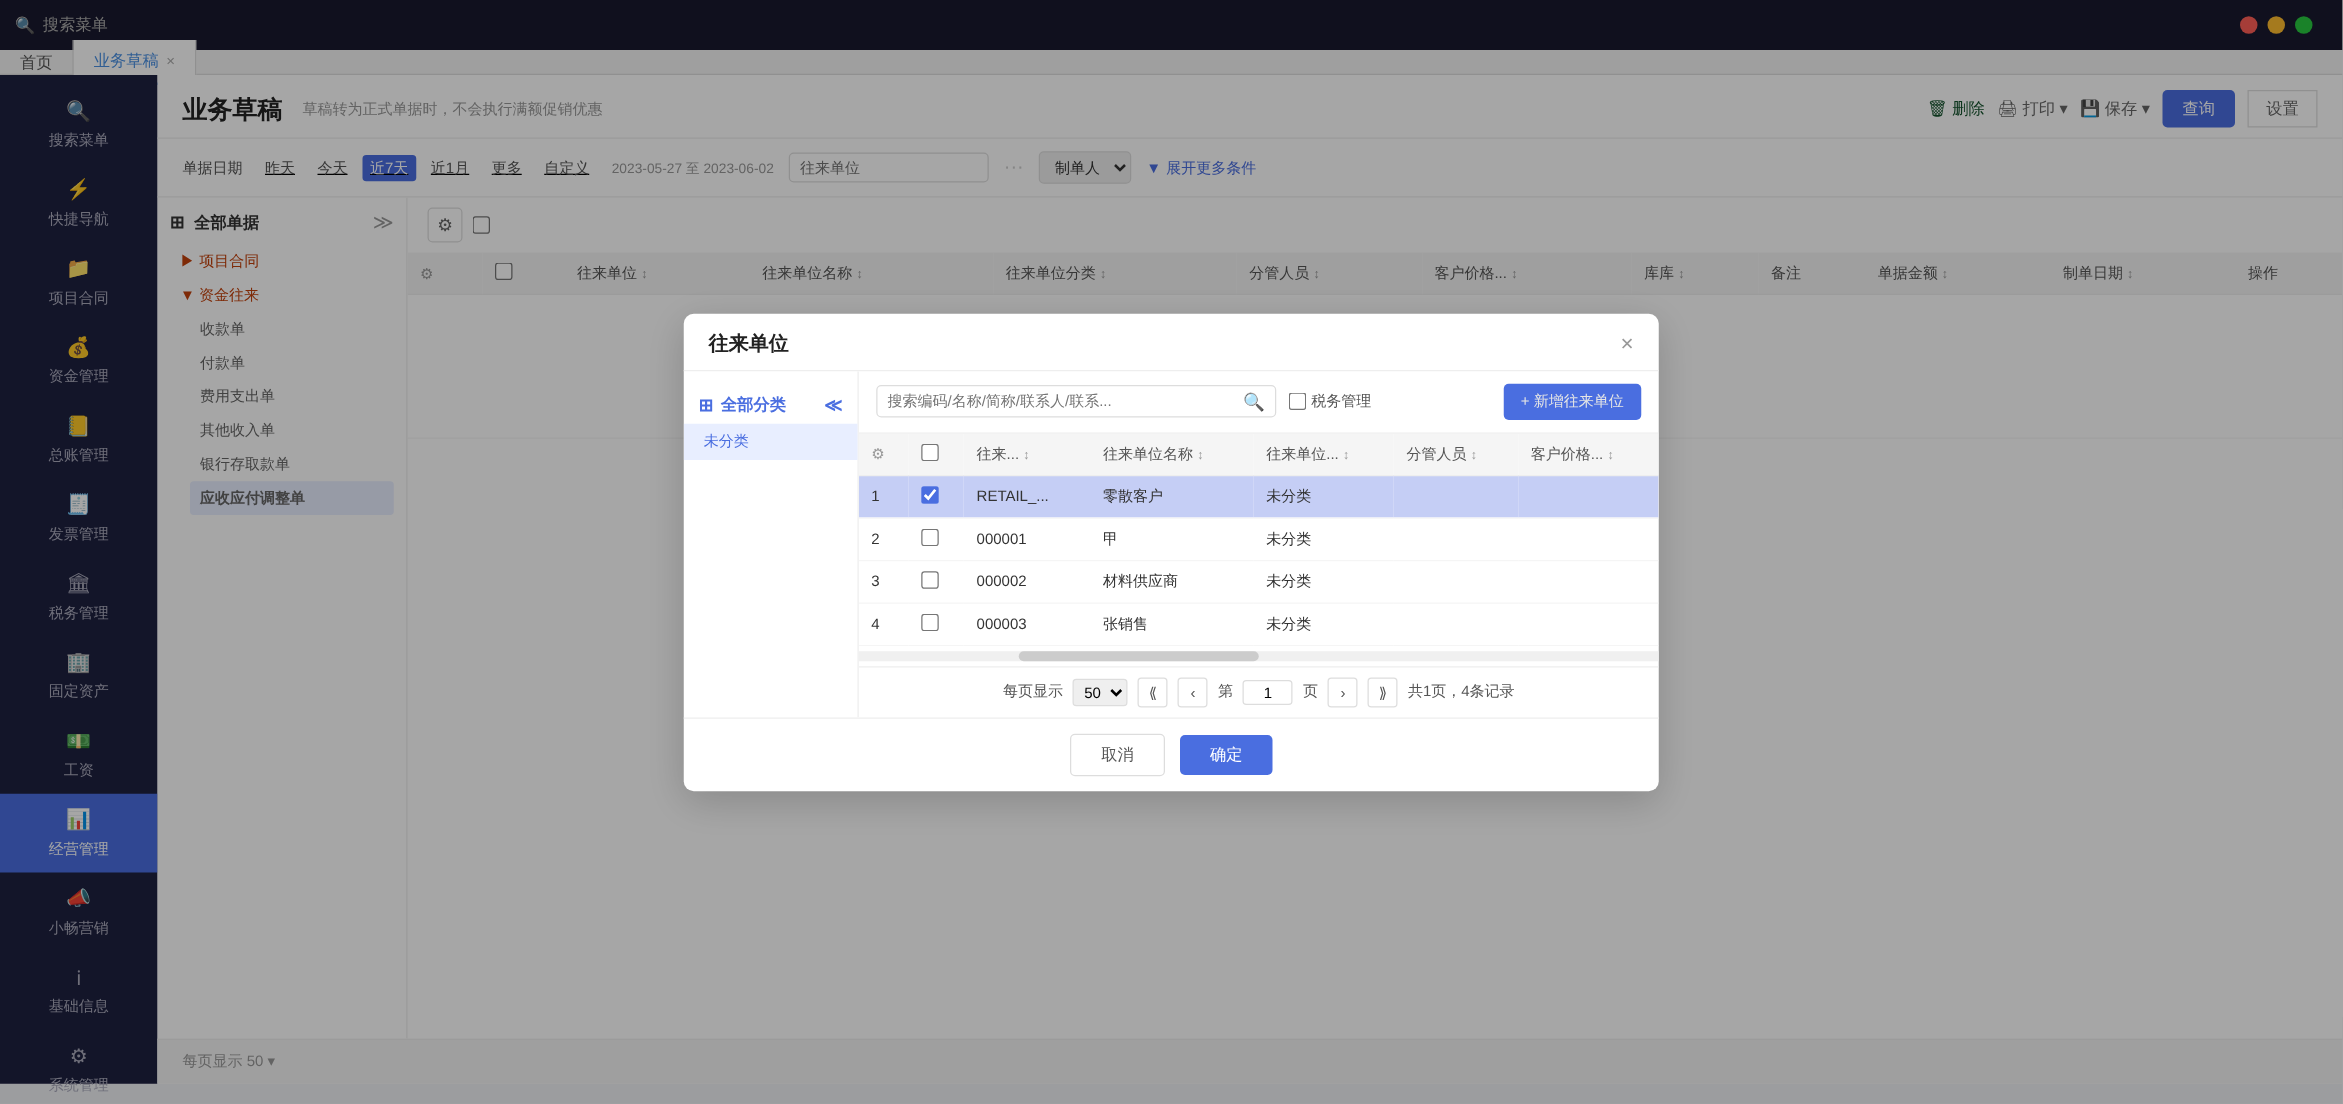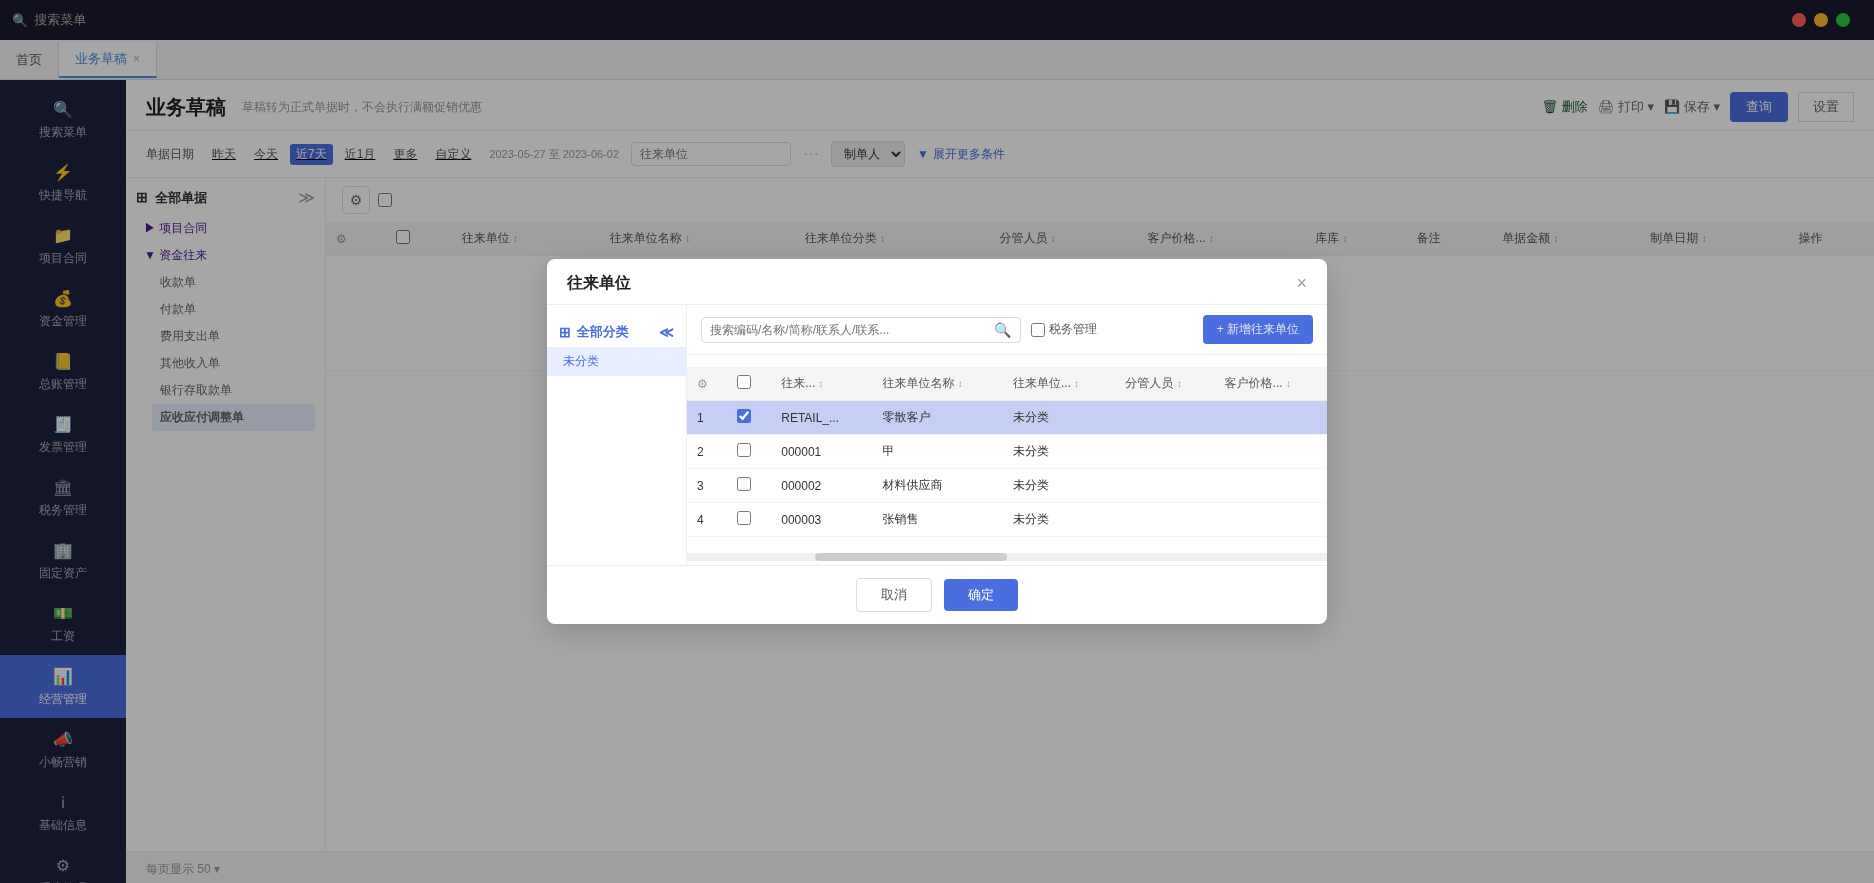--- a/index.html
+++ b/index.html
@@ -16,21 +16,21 @@
     }
     .top-bar-search {
       display: flex;
       align-items: center;
       gap: 6px;
       color: #aaa;
       font-size: 13px;
       cursor: pointer;
     }
     .tab-bar {
-      height: 40px;
+      height: 20px;
       background: #f5f5f5;
       display: flex;
       align-items: center;
       border-bottom: 1px solid #ddd;
     }
     .tab {
       height: 36px;
       padding: 0 16px;
       display: flex;
       align-items: center;
@@ -209,21 +209,21 @@
       display: flex;
       align-items: center;
       justify-content: space-between;
       margin-bottom: 8px;
     }
     .panel-title { font-size: 13px; font-weight: bold; color: #333; }
     .panel-toggle { cursor: pointer; color: #999; font-size: 16px; }
     .tree-item {
       padding: 5px 8px;
       font-size: 12px;
-      color: #4c1d95;
+      color: #c2410c;
       cursor: pointer;
       border-radius: 3px;
     }
     .tree-item.active { background: #e8eeff; color: #4a6ee0; font-weight: bold; }
     .tree-child {
       padding-left: 16px;
     }
     .tree-child .tree-item {
       color: #666;
     }
@@ -344,21 +344,20 @@
       color: #555;
       cursor: pointer;
     }
     .dialog-cat-item.active { background: #e8eeff; color: #4a6ee0; }
 
     .dialog-right {
       flex: 1;
       display: flex;
       flex-direction: column;
       overflow: hidden;
-      gap: 12px;
     }
     .dialog-toolbar {
       display: flex;
       align-items: center;
       padding: 10px 14px;
       gap: 10px;
       border-bottom: 1px solid #eee;
     }
     .dialog-search {
       display: flex;
@@ -777,20 +776,34 @@
       <td></td>
     </tr>
               </tbody>
           </table>
         </div>
 
         <div class="scrollbar-track">
           <div class="scrollbar-thumb"></div>
         </div>
 
+        <div class="dialog-pagination">
+          <span>每页显示</span>
+          <select class="per-page-select">
+            <option>50</option>
+          </select>
+          <div class="page-btn">⟪</div>
+          <div class="page-btn">‹</div>
+          <span>第</span>
+          <input class="page-input" type="text" value="1" style="">
+          <span>页</span>
+          <div class="page-btn">›</div>
+          <div class="page-btn">⟫</div>
+          <span>共1页，4条记录</span>
+        </div>
       </div>
     </div>
 
     <div class="dialog-footer">
       <button class="btn-cancel">取消</button>
       <button class="btn-confirm">确定</button>
     </div>
   </div>
 </div>
 

